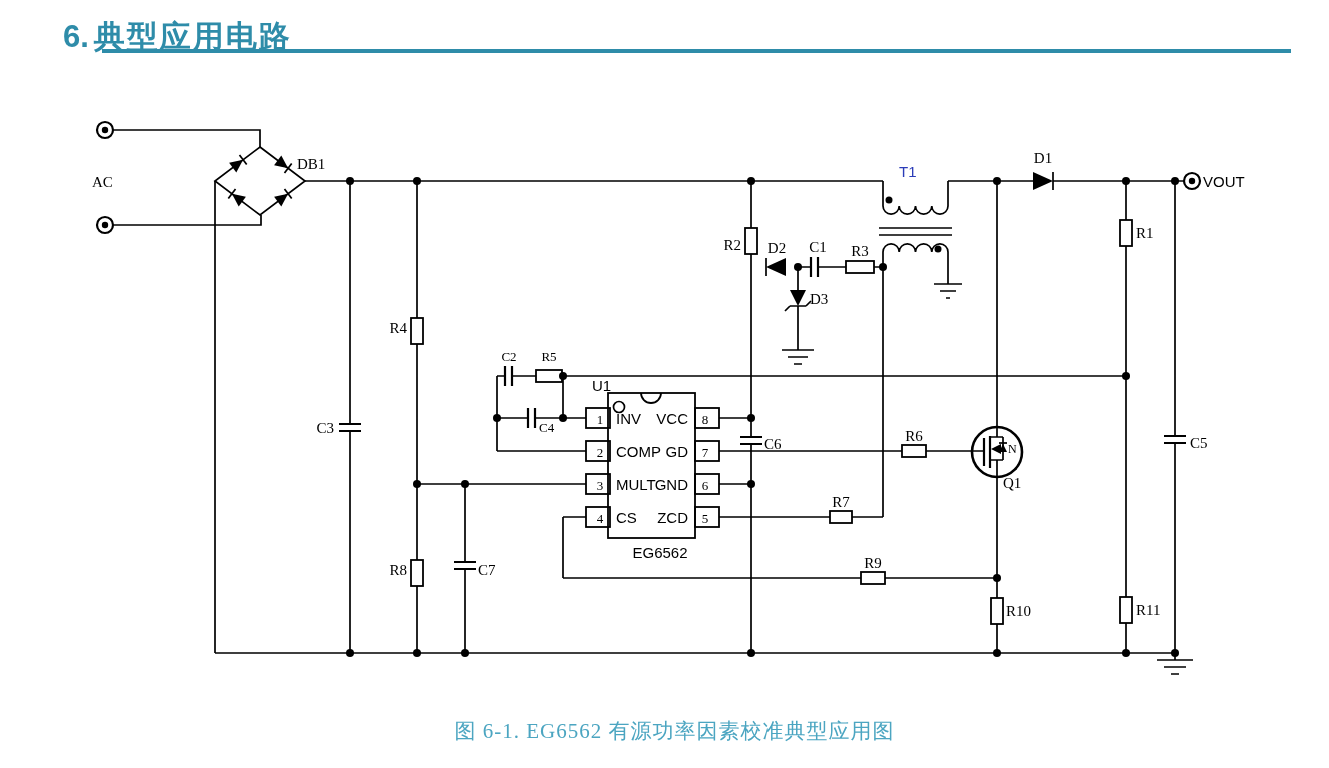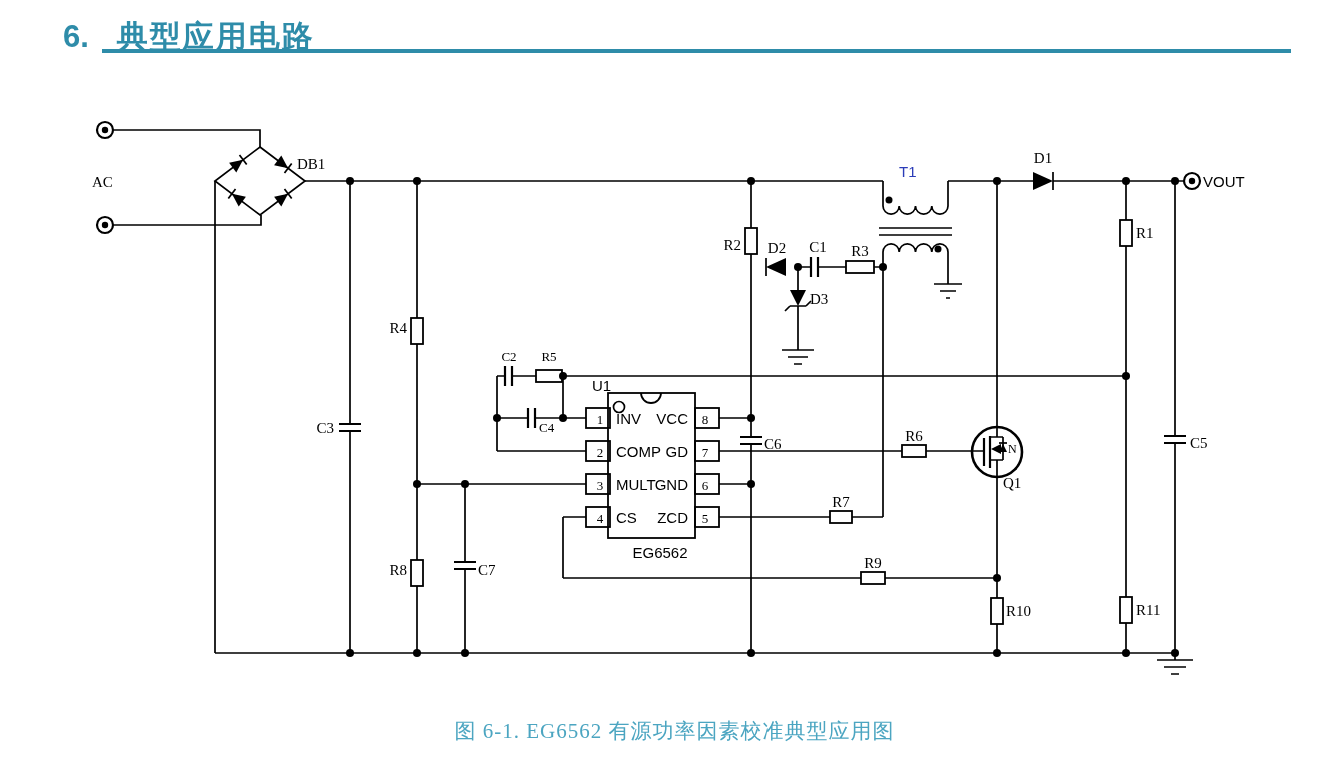--- a/index.html
+++ b/index.html
@@ -2,21 +2,21 @@
 <html><head>
 <meta charset="utf-8">
 <style>
   html,body{margin:0;padding:0;background:#ffffff;}
   .page{position:relative;width:1329px;height:768px;background:#fff;overflow:hidden;
         font-family:"Liberation Sans","DejaVu Sans",sans-serif;}
   .heading{position:absolute;left:63px;top:16px;white-space:nowrap;}
   .heading .num{font-family:"Liberation Sans","DejaVu Sans",sans-serif;
         font-weight:bold;font-size:31px;color:#2E8CA9;}
   .heading .ttl{font-family:"Liberation Serif","DejaVu Serif",serif;
-        font-weight:bold;font-size:31px;color:#2E8CA9;margin-left:28px;letter-spacing:2px;}
+        font-weight:bold;font-size:31px;color:#2E8CA9;margin-left:5px;letter-spacing:2px;}
   .rule{position:absolute;left:102px;top:49px;width:1189px;height:4px;background:#2E8CA9;}
   .caption{position:absolute;left:0;top:717px;width:100%;text-align:center;padding-left:20px;
         box-sizing:border-box;font-family:"Liberation Serif","DejaVu Serif",serif;
         font-size:21px;color:#4BA5C1;letter-spacing:1px;}
   svg text{font-family:"Liberation Serif","DejaVu Serif",serif;font-size:15px;fill:#000;}
   svg text.sans{font-family:"Liberation Sans","DejaVu Sans",sans-serif;}
   svg text.blue{fill:#2B3CB8;}
   svg text.small{font-size:13px;}
   svg text.tiny{font-size:12px;}
   .wire{stroke:#000;stroke-width:1.7;fill:none;}

